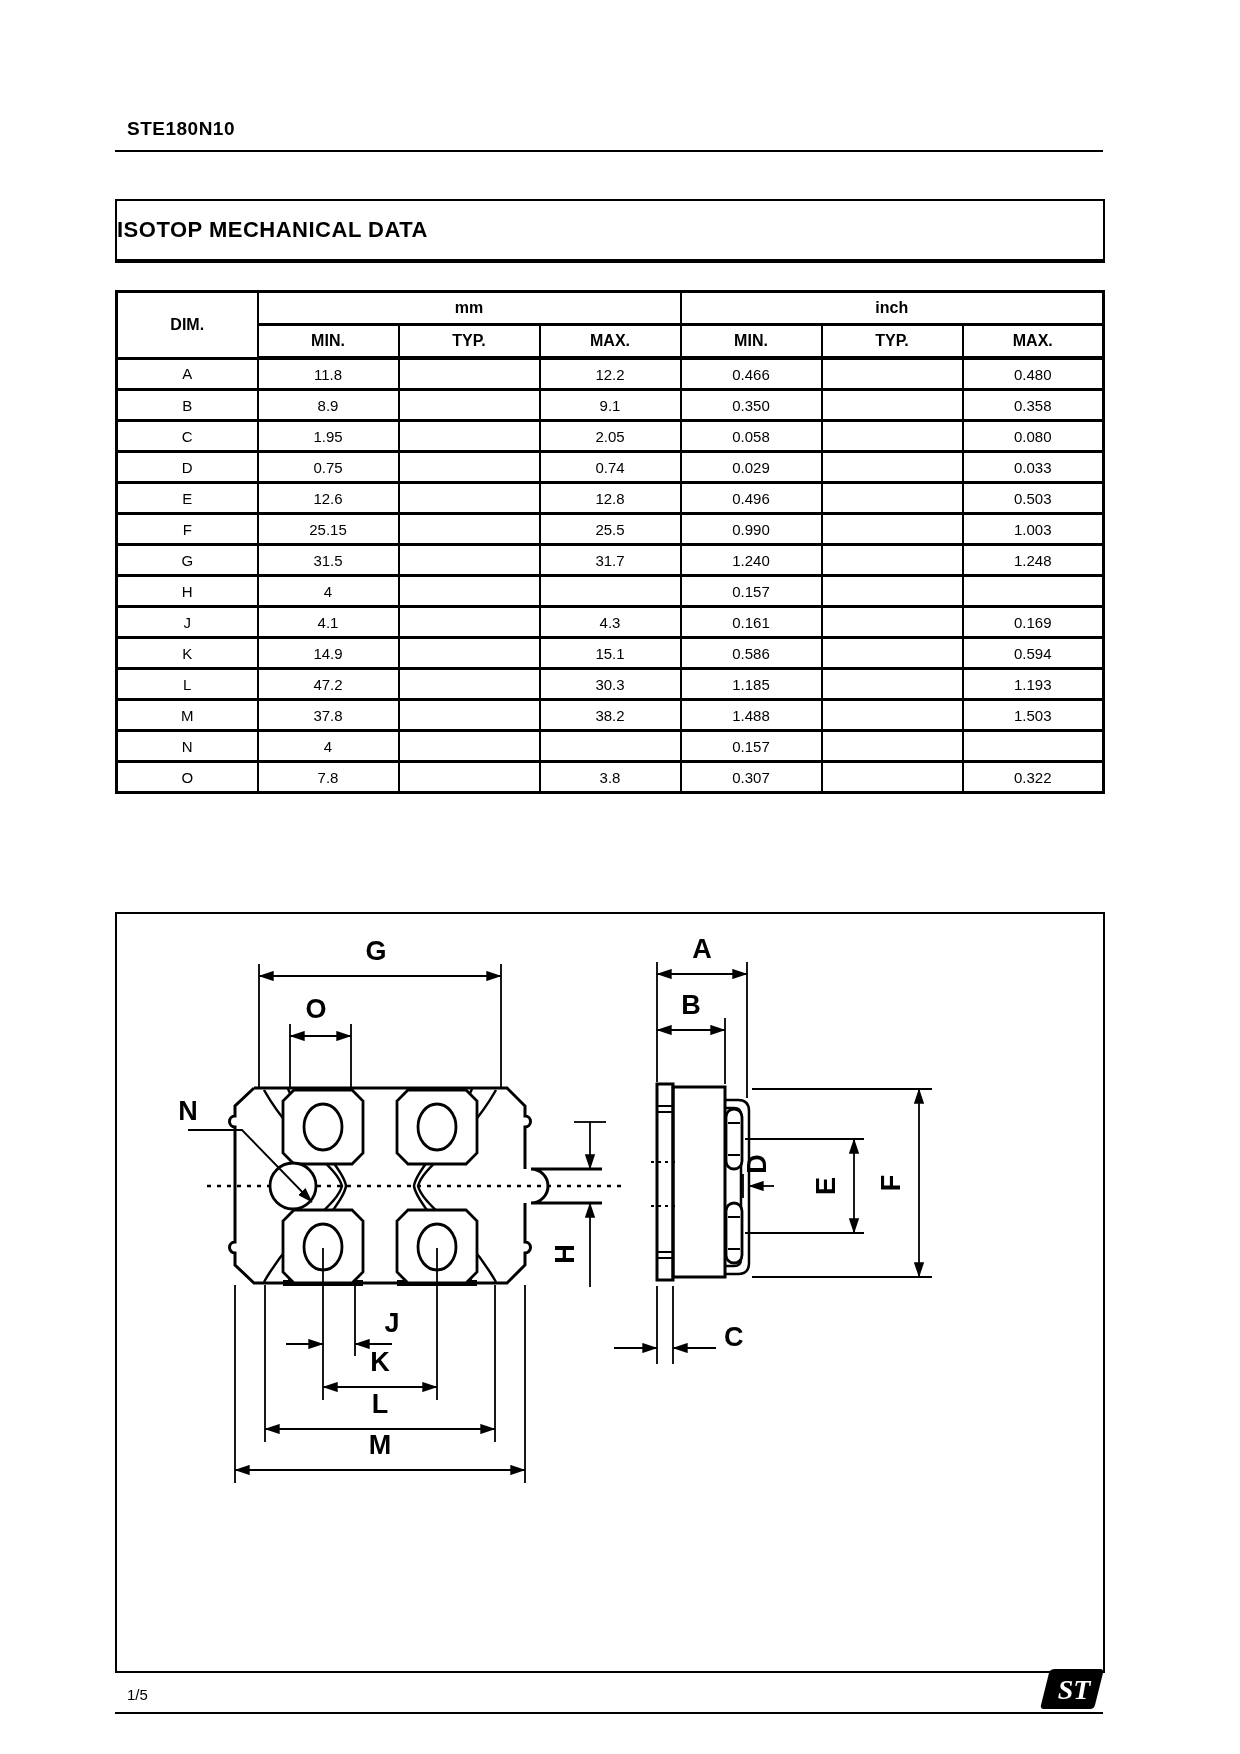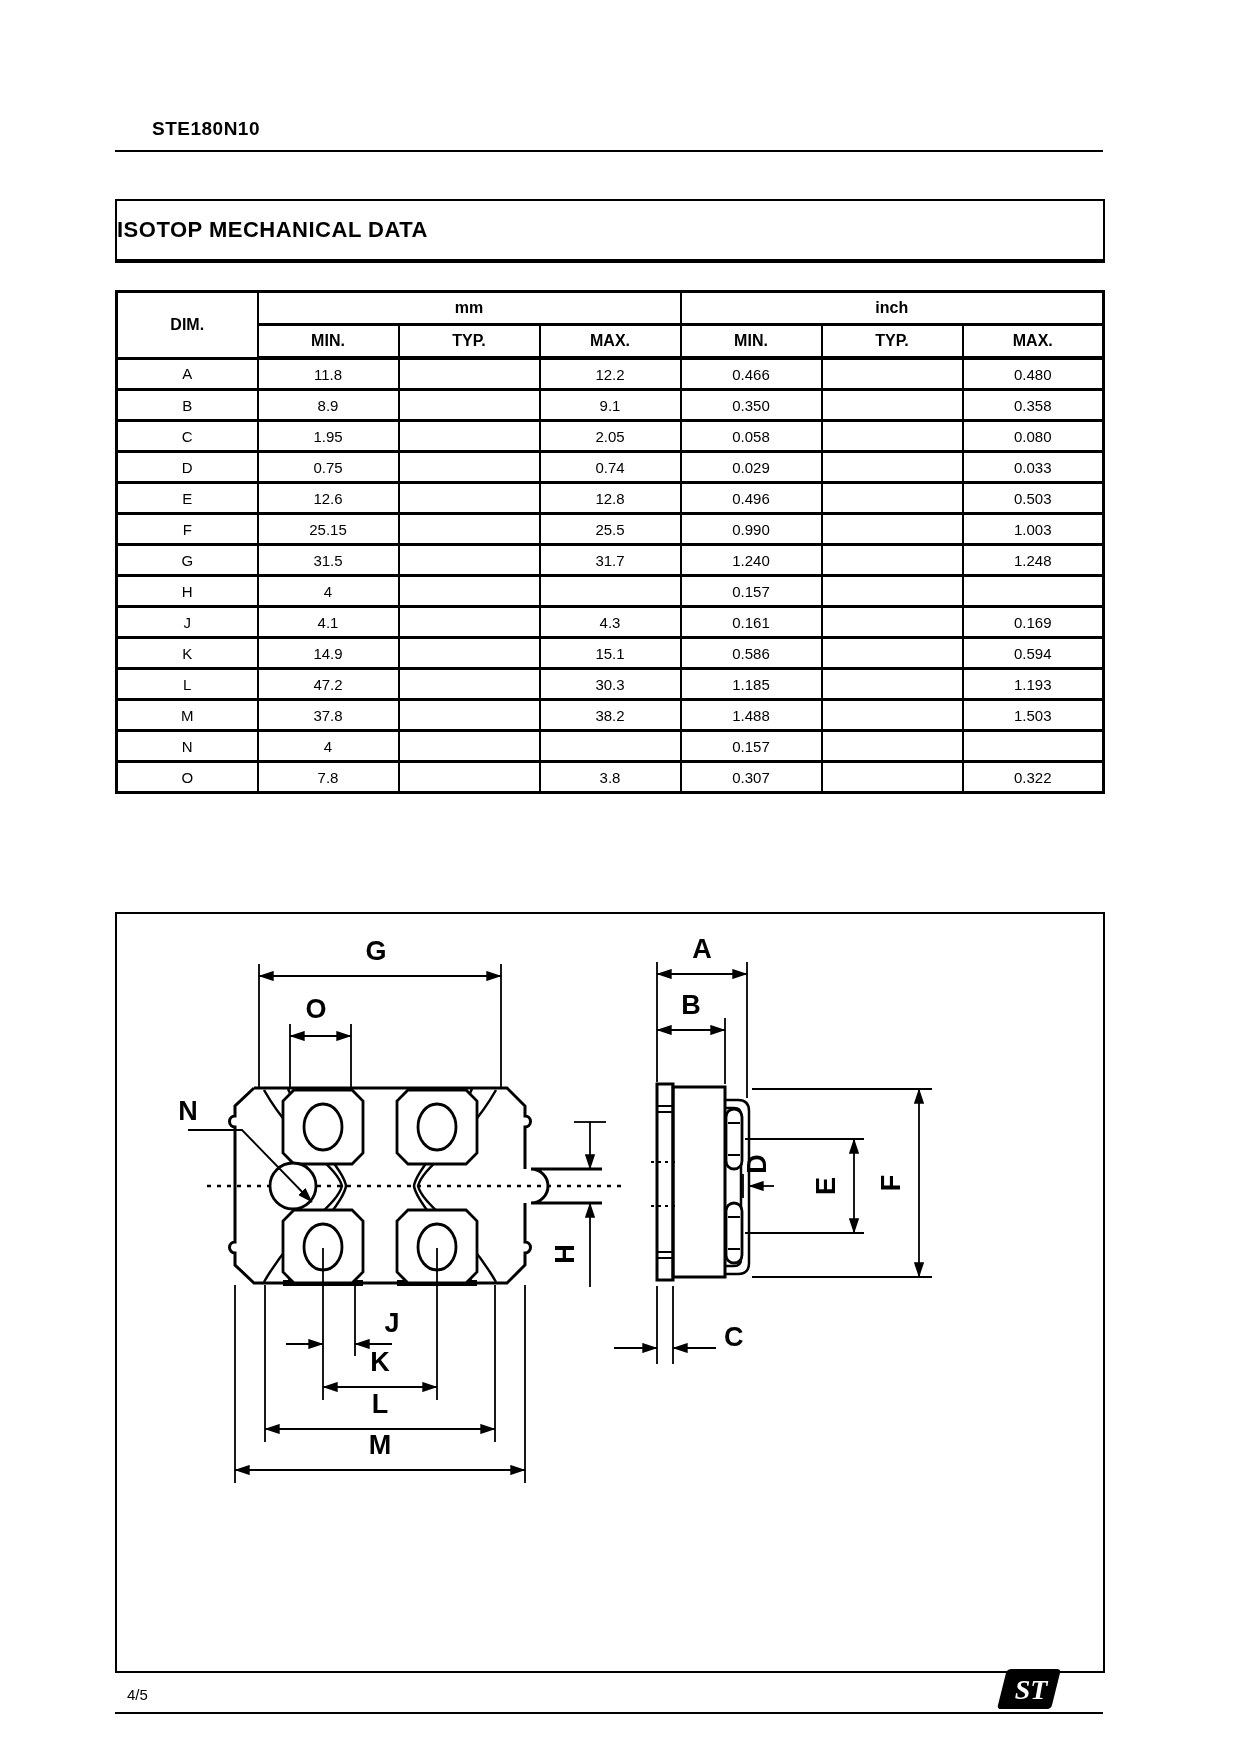--- a/index.html
+++ b/index.html
@@ -3,21 +3,21 @@
 <meta charset="utf-8">
 <style>
   html,body { margin:0; padding:0; background:#888; }
   .page {
     position:relative; width:1240px; height:1754px; margin:0 auto;
     background:#ffffff; overflow:hidden;
     font-family:"Liberation Sans", sans-serif; color:#000;
   }
   .part-number {
     position:absolute; left:127px; top:118px;
-    font-size:19px; font-weight:bold; letter-spacing:0.5px;margin-left:25px;
+    font-size:19px; font-weight:bold; letter-spacing:0.5px;
   }
   .header-rule {
     position:absolute; left:115px; top:150px; width:988px; height:2px; background:#000;
   }
   .title-box {
     position:absolute; left:115px; top:199px; width:986px; height:58px;
     border:2px solid #000; border-bottom-width:4px;
     display:flex; align-items:center; justify-content:flex-start;
   }
   .title-box span { font-size:22px; font-weight:bold; letter-spacing:0.5px; }
@@ -38,21 +38,21 @@
     position:absolute; left:115px; top:912px; width:986px; height:757px;
     border:2.5px solid #000;
   }
   .figure-box svg { position:absolute; left:0; top:0; width:100%; height:100%; }
   .footer-page {
     position:absolute; left:127px; top:1686px; font-size:15px;
   }
   .footer-rule {
     position:absolute; left:115px; top:1712px; width:988px; height:1.5px; background:#000;
   }
-  .logo { position:absolute; left:997px; top:1668px; width:64px; height:42px; }
+  .logo { position:absolute; left:1040px; top:1668px; width:64px; height:42px; }
   
   .thick  { stroke:#000; stroke-width:3;   fill:none; }
   .med    { stroke:#000; stroke-width:2.5; fill:none; }
   .thin   { stroke:#000; stroke-width:1.8; fill:none; }
   .pad    { stroke:#000; stroke-width:2.8; fill:#fff; }
   .dimtxt { font-family:"Liberation Sans", sans-serif; font-weight:bold; font-size:27px; fill:#000; }
 </style>
 </head>
 <body>
 
@@ -355,21 +355,21 @@
         <g>
           <path class="thin" d="M 655,1284 V 1362 M 671,1284 V 1362"></path>
           <path class="thin" d="M 612,1346 H 655" marker-end="url(#arr)"></path>
           <path class="thin" d="M 714,1346 H 671" marker-end="url(#arr)"></path>
           <text class="dimtxt" x="722" y="1344" text-anchor="start">C</text>
         </g>
       </g>
     </svg>
   </div>
 
-  <div class="footer-page">4/5</div>
+  <div class="footer-page">1/5</div>
   <div class="footer-rule"></div>
 
   <div class="logo">
     <svg viewBox="0 0 64 42" width="64" height="42">
       <path d="M 15,1 H 60 Q 64,1 63,5 L 55,37 Q 54,41 50,41 H 4 Q 0,41 1,37 L 9,5 Q 10,1 15,1 Z" fill="#000"></path>
       <text x="34" y="31" text-anchor="middle" font-family="Liberation Serif, serif" font-style="italic" font-weight="bold" font-size="28" fill="#fff">ST</text>
     </svg>
   </div>
 
 </div>

